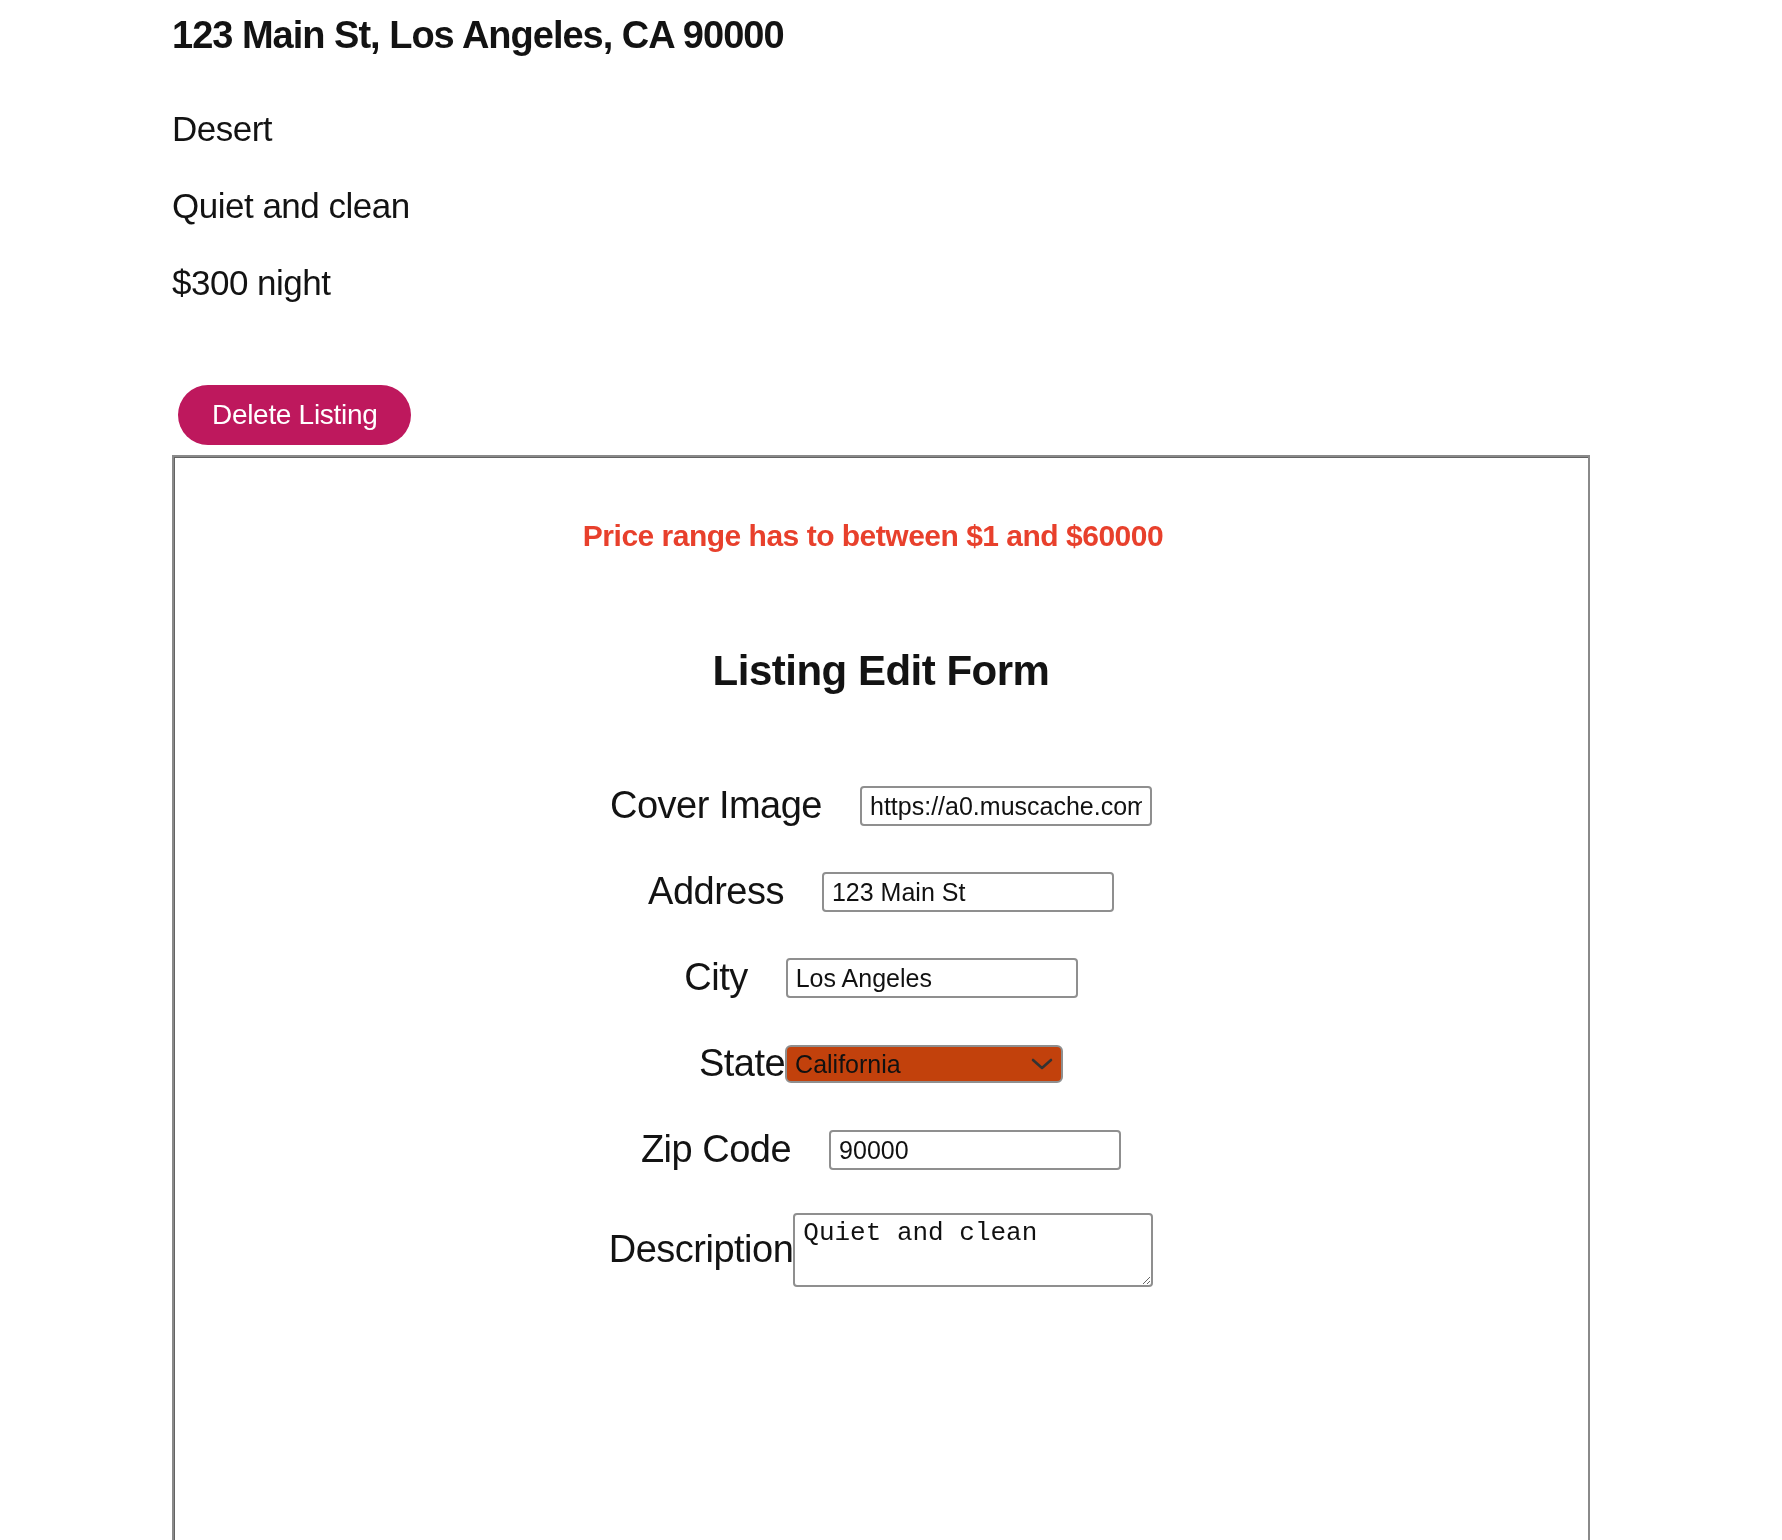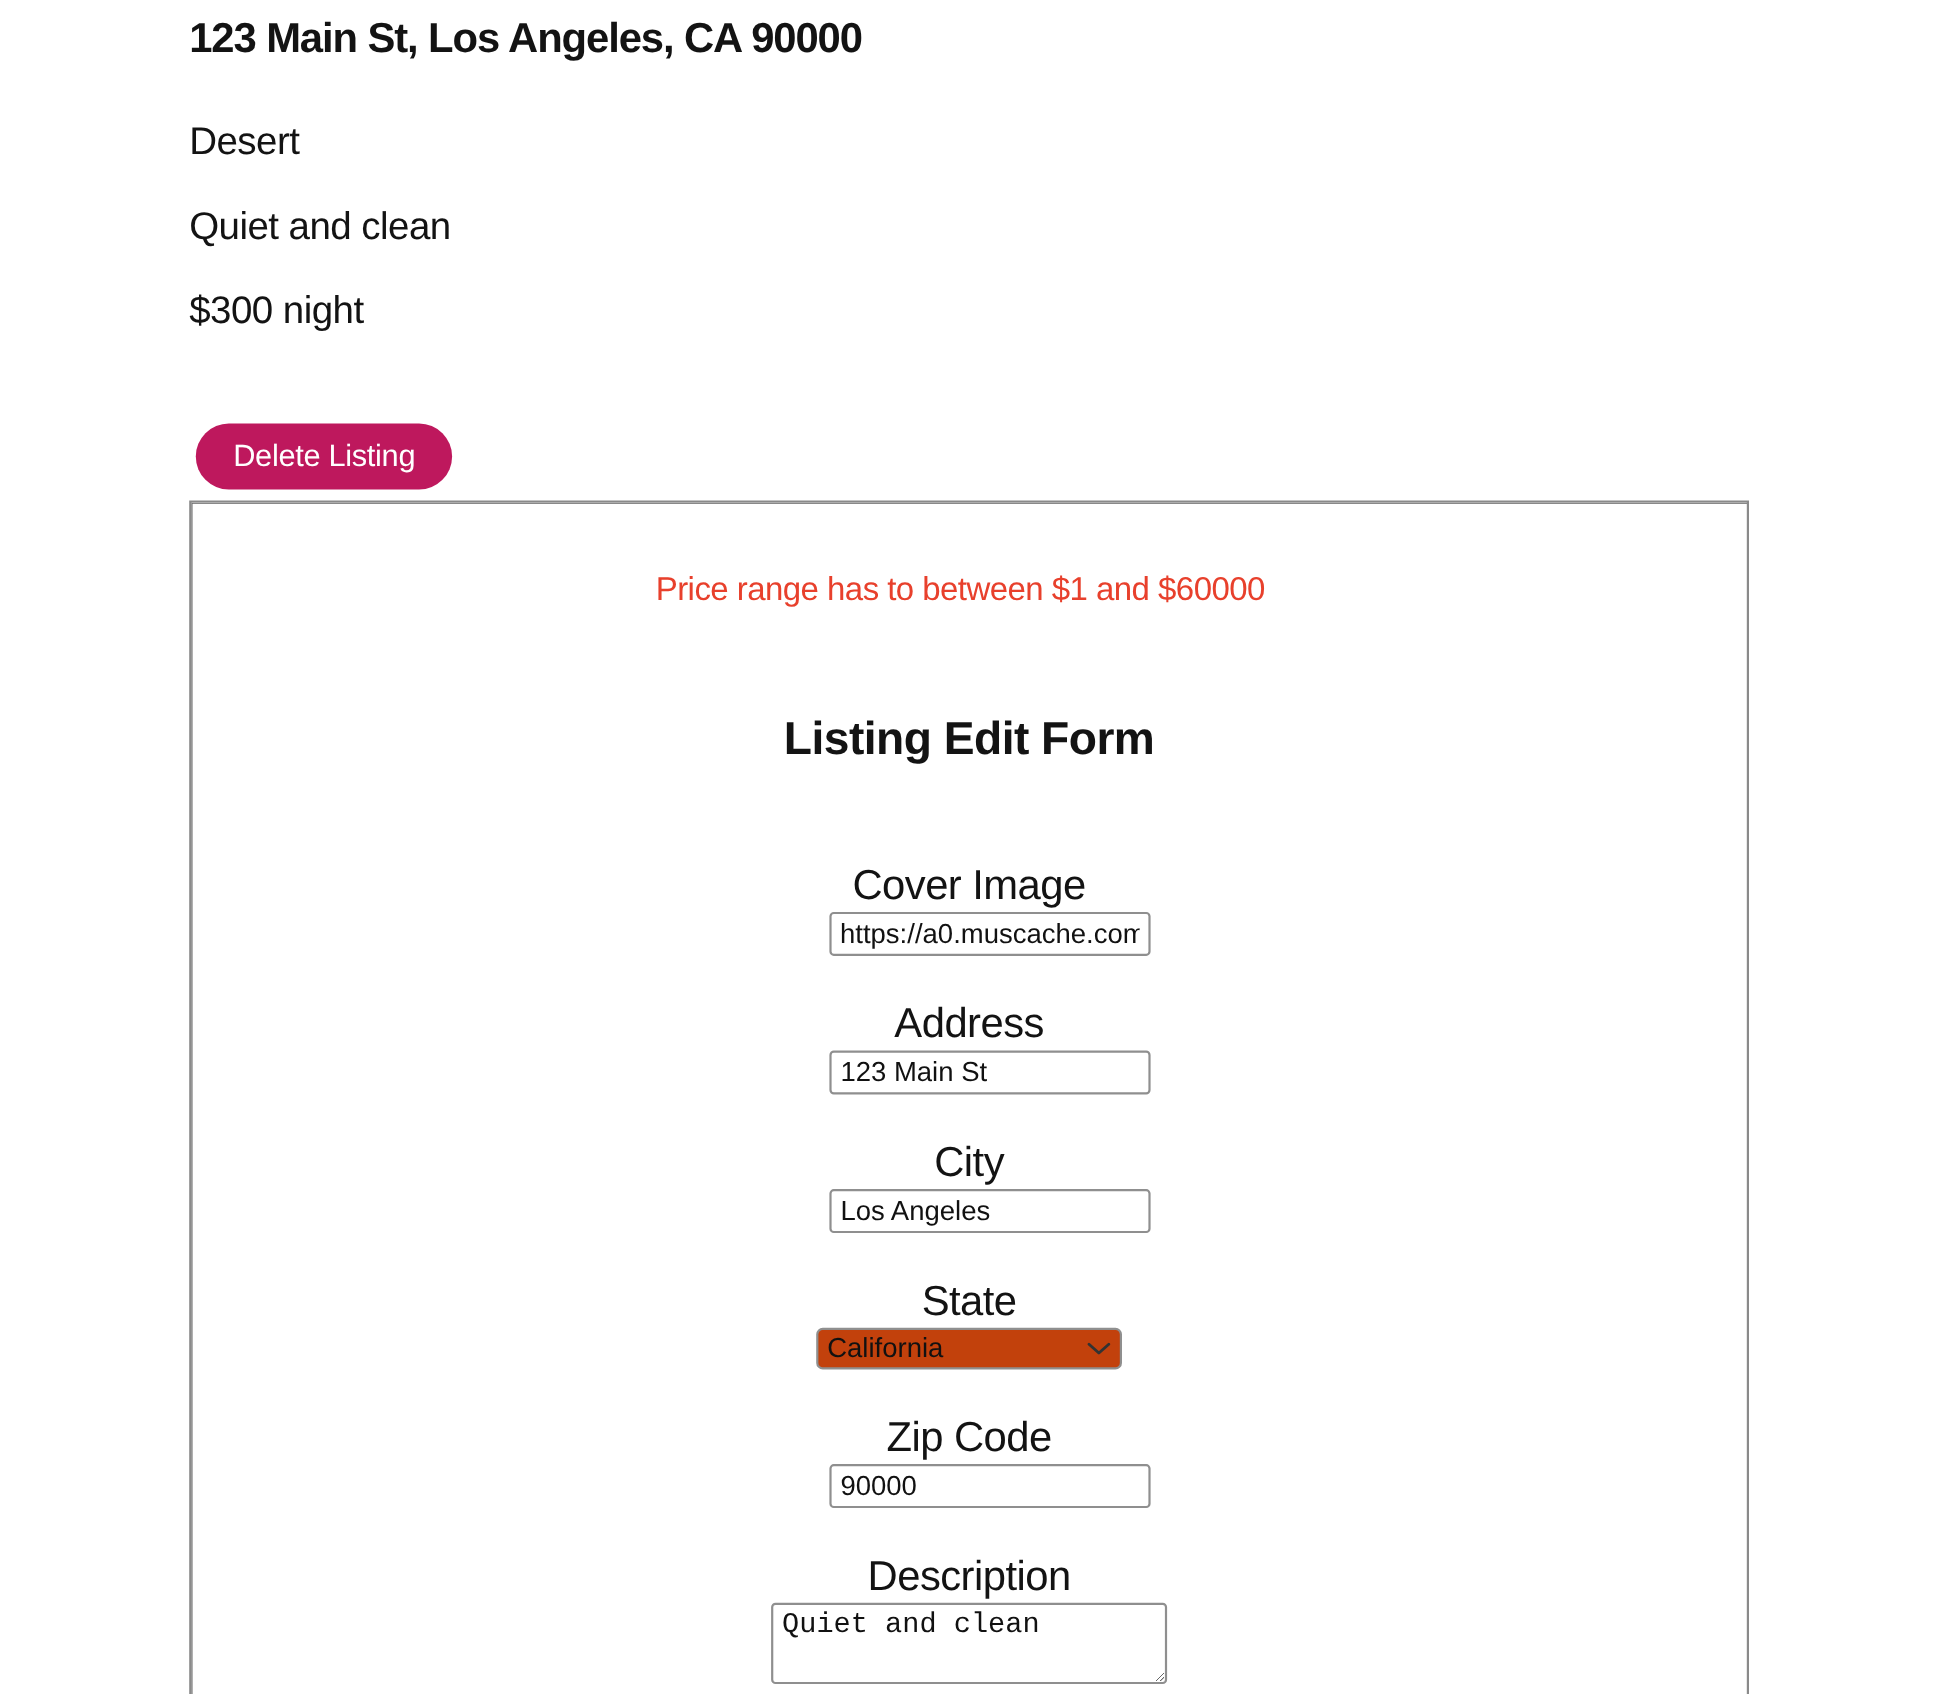--- a/index.html
+++ b/index.html
@@ -28,28 +28,28 @@
 
   .form-box {
     border: 2px solid #8a8a8a;
     box-shadow: inset 1px 1px 0 #636363;
     background: #ffffff;
     height: 1400px;            
     padding-top: 58px;
   }
   .error-msg {
     text-align: center; color: #e8402c;
-    font-size: 30px; line-height: 42px; margin: 0 16px 88px 0; letter-spacing: -0.5px;
+    font-size: 30px; line-height: 42px; margin: 0 16px 88px 0; letter-spacing: -0.5px; font-weight: bold;
   }
   .form-title {
     text-align: center; font-size: 42px; line-height: 52px; font-weight: bold;
     margin: 0 0 86px 0; letter-spacing: -0.5px;
   }
   .fields { display: flex; flex-direction: column; align-items: center; }
-  .field { margin-bottom: 40px; display: flex; flex-direction: column; align-items: center; }
+  .field { margin-bottom: 40px; display: flex; flex-direction: row; align-items: center; }
   .field .flabel {
     display: block; font-size: 38px; line-height: 44px; margin-bottom: 2px;
     text-align: center; letter-spacing: -0.5px;
   }
   .field input[type="text"] {
     width: 292px; height: 40px; padding: 2px 8px;
     border: 2px solid #8f8f8f; border-radius: 4px;
     font-size: 25px; font-family: "Liberation Sans", sans-serif; color: #111;
     background: #fff; outline: none; margin-left: 38px;
   }

